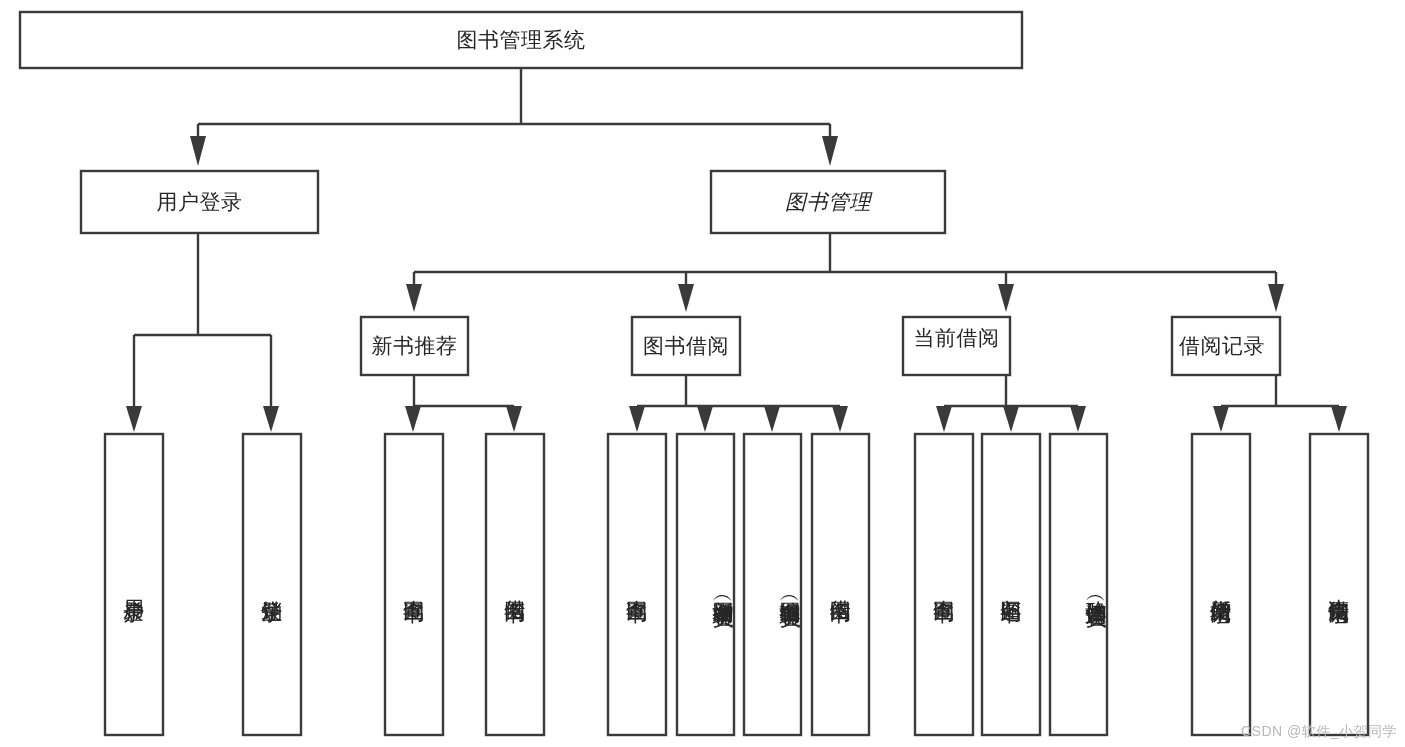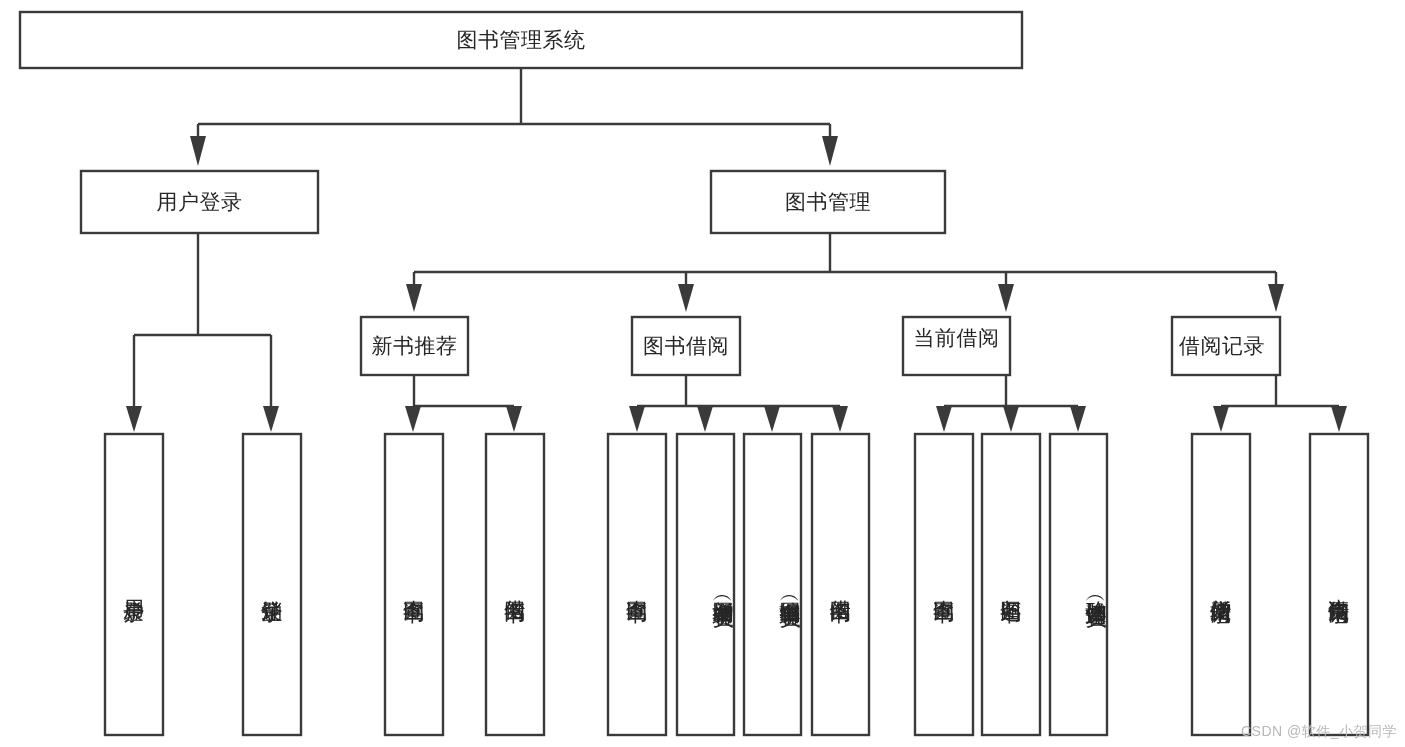--- a/index.html
+++ b/index.html
@@ -160,21 +160,21 @@
     <rect class="node-box" x="982" y="434" width="58" height="301"></rect>
     <rect class="node-box" x="1050" y="434" width="57" height="301"></rect>
 
     <rect class="node-box" x="1192" y="434" width="58" height="301"></rect>
     <rect class="node-box" x="1310" y="434" width="58" height="301"></rect>
   </svg>
 
   <div class="node-label-h" style="left:20px; top:12px; width:1002px; height:56px;">图书管理系统</div>
 
   <div class="node-label-h" style="left:81px; top:171px; width:237px; height:62px;">用户登录</div>
-  <div class="node-label-h" style="left:711px; top:171px; width:234px; height:62px;">图书管理</div>
+  <div class="node-label-h" style="left:711px; top:171px; width:234px; height:62px;font-style:italic;">图书管理</div>
 
   <div class="node-label-h" style="left:361px; top:317px; width:107px; height:58px;font-family:Liberation Serif, serif;">新书推荐</div>
   <div class="node-label-h" style="left:632px; top:317px; width:108px; height:58px;border-radius:26px;">图书借阅</div>
   <div class="node-label-h" style="left:903px; top:317px; width:107px; height:42px;">当前借阅</div>
   <div class="node-label-h" style="left:1172px; top:317px; width:100px; height:58px;">借阅记录</div>
 
   <div class="node-label-v" style="left:105px; top:434px; width:58px; height:301px;">用户登录</div>
   <div class="node-label-v" style="left:243px; top:434px; width:58px; height:301px;">注销登录</div>
 
   <div class="node-label-v" style="left:385px; top:434px; width:58px; height:301px;">查询图书</div>

